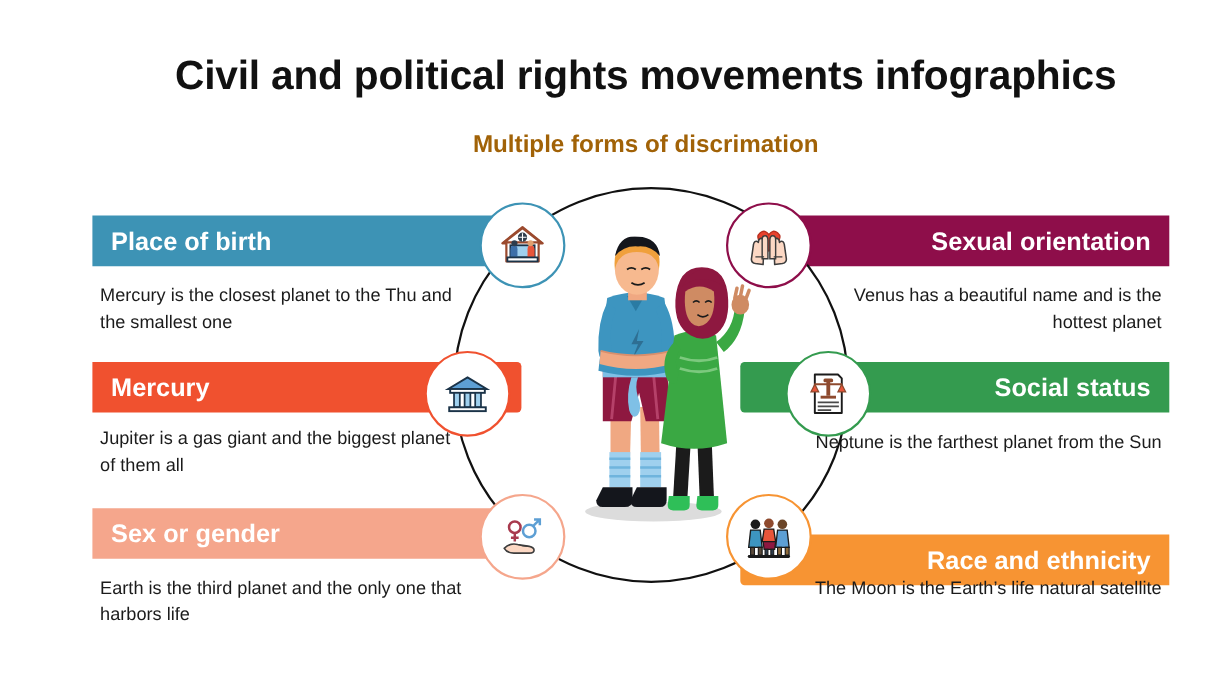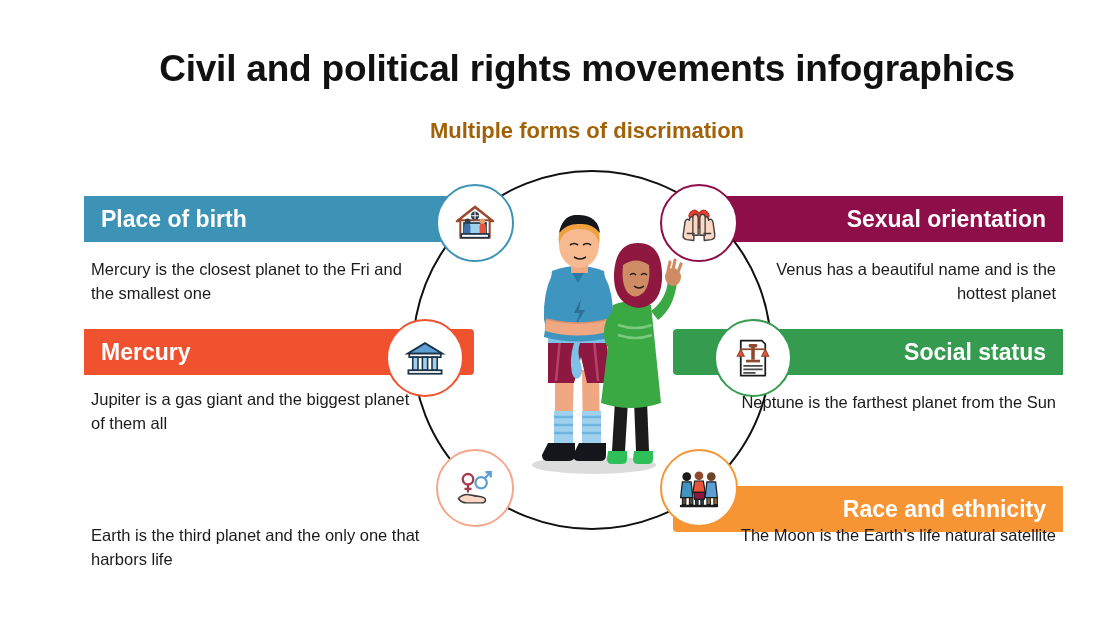--- a/index.html
+++ b/index.html
@@ -85,27 +85,30 @@
 <body>
 
 <div class="slide">
 
   <div class="title">Civil and political rights movements infographics</div>
   <div class="subtitle">Multiple forms of discrimation</div>
 
   <div class="bar bar-left" style="top:196px;background:#3d93b5;">
     <span class="bar-label">Place of birth</span>
   </div>
-  <div class="desc desc-left" style="top:258px;">Mercury is the closest planet to the Fri and the smallest one</div>
+  <div class="desc desc-left" style="top:258px;">Mercury is the closest planet to the Thu and the smallest one</div>
 
   <div class="bar bar-left" style="top:329px;background:#f0512f;">
     <span class="bar-label">Mercury</span>
   </div>
   <div class="desc desc-left" style="top:388px;">Jupiter is a gas giant and the biggest planet of them all</div>
 
+  <div class="bar bar-left" style="top:462px;background:#f5a68c;">
+    <span class="bar-label">Sex or gender</span>
+  </div>
   <div class="desc desc-left" style="top:524px;">Earth is the third planet and the only one that harbors life</div>
 
   <div class="bar bar-right" style="top:196px;background:#8e0e4a;">
     <span class="bar-label">Sexual orientation</span>
   </div>
   <div class="desc desc-right" style="top:258px;">Venus has a beautiful name and is the hottest planet</div>
 
   <div class="bar bar-right" style="top:329px;background:#349b4f;">
     <span class="bar-label">Social status</span>
   </div>

